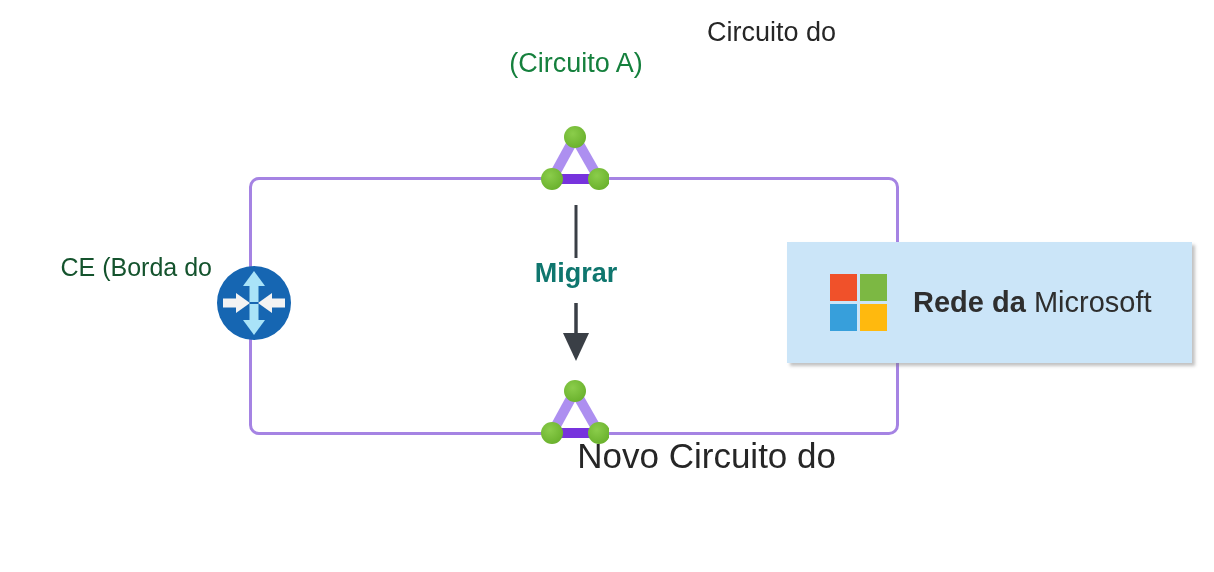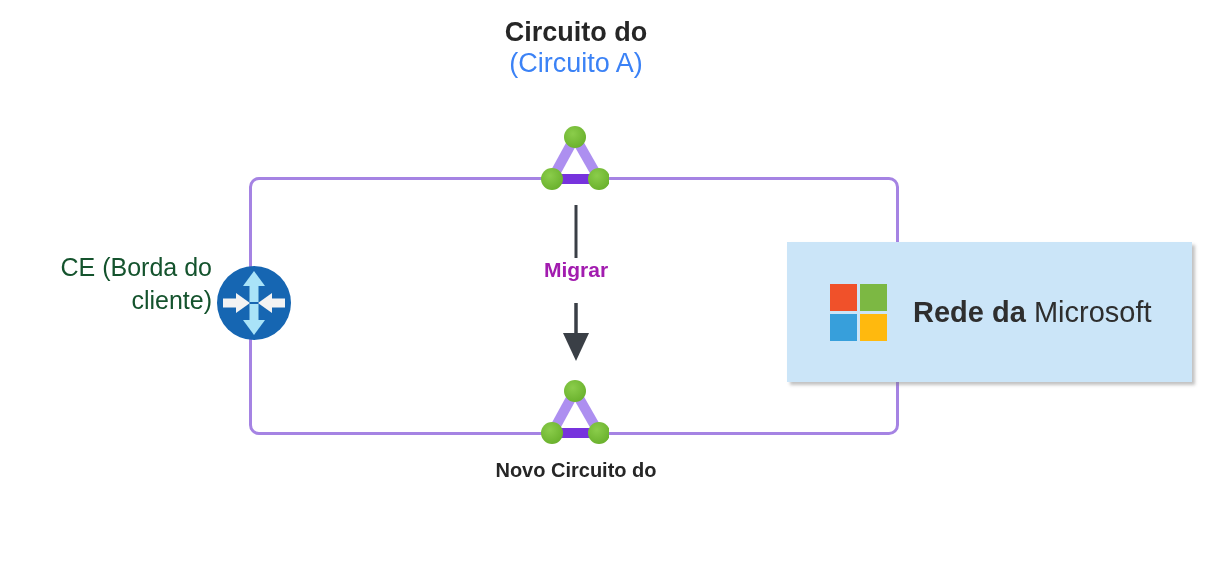--- a/index.html
+++ b/index.html
@@ -24,50 +24,50 @@
     border: 3px solid #A583E3;
     border-radius: 10px;
     box-sizing: border-box;
     background: transparent;
     z-index: 1;
   }
 
   
   .label-block { text-align: center; color: #262626; z-index: 4; }
   .title-top    { left: 316px; top: 17px;  width: 520px; font-size: 27px; line-height: 31px; }
-  .title-bottom { left: 316px; top: 455px; width: 520px; font-size: 20px; line-height: 31px; }
-  .bold-line   { font-weight: bold; }
-  .normal-line { font-weight: normal; color: #3b82f6; }
+  .title-bottom { left: 316px; top: 440px; width: 520px; font-size: 35px; line-height: 31px; }
+  .bold-line   { font-weight: normal; text-align: right; }
+  .normal-line { font-weight: normal; color: #15803d; }
 
   .ce-label {
     left: 18px; top: 251px; width: 194px;
     text-align: right;
     font-size: 25px; line-height: 33px;
     color: #14532d;
     z-index: 4;
   }
 
   .migrar-label {
     left: 476px; top: 258px; width: 200px;
     text-align: center;
-    font-size: 21px; font-weight: bold;
-    color: #a21caf;
+    font-size: 27px; font-weight: bold;
+    color: #0f766e;
     z-index: 4;
   }
 
   
   .triangle-top    { left: 541px; top: 125px; z-index: 3; }
   .triangle-bottom { left: 541px; top: 379px; z-index: 3; }
   .router          { left: 216px; top: 265px; z-index: 3; }
   .migrate-arrow   { left: 560px; top: 203px; z-index: 2; }
 
   
   .ms-box {
     left: 787px; top: 242px;
-    width: 405px; height: 140px;
+    width: 405px; height: 121px;
     background: #CBE5F8;
     box-shadow: 3px 3px 3px rgba(120,120,120,0.45);
     display: flex;
     align-items: center;
     z-index: 5;
   }
   .ms-logo {
     margin-left: 43px;
     display: grid;
     grid-template-columns: 27px 27px;
@@ -125,21 +125,20 @@
 
     <rect x="7" y="33.5" width="14" height="9" fill="#F3F3F3"></rect>
     <polygon points="34,38 20,28 20,48" fill="#F3F3F3"></polygon>
 
     <rect x="55" y="33.5" width="14" height="9" fill="#F3F3F3"></rect>
     <polygon points="42,38 56,28 56,48" fill="#F3F3F3"></polygon>
   </svg>
 
   <div class="abs ce-label">
     <div>CE (Borda do</div>
-    <div>cliente)</div>
   </div>
 
   <svg class="abs migrate-arrow" width="32" height="160" viewBox="0 0 32 160">
     <line x1="16" y1="2" x2="16" y2="55" stroke="#3A3F46" stroke-width="3"></line>
     <line x1="16" y1="100" x2="16" y2="141" stroke="#3A3F46" stroke-width="3.5"></line>
     <polygon points="16,158 3,130 29,130" fill="#3A3F46"></polygon>
   </svg>
 
   <div class="abs migrar-label">Migrar</div>
 

